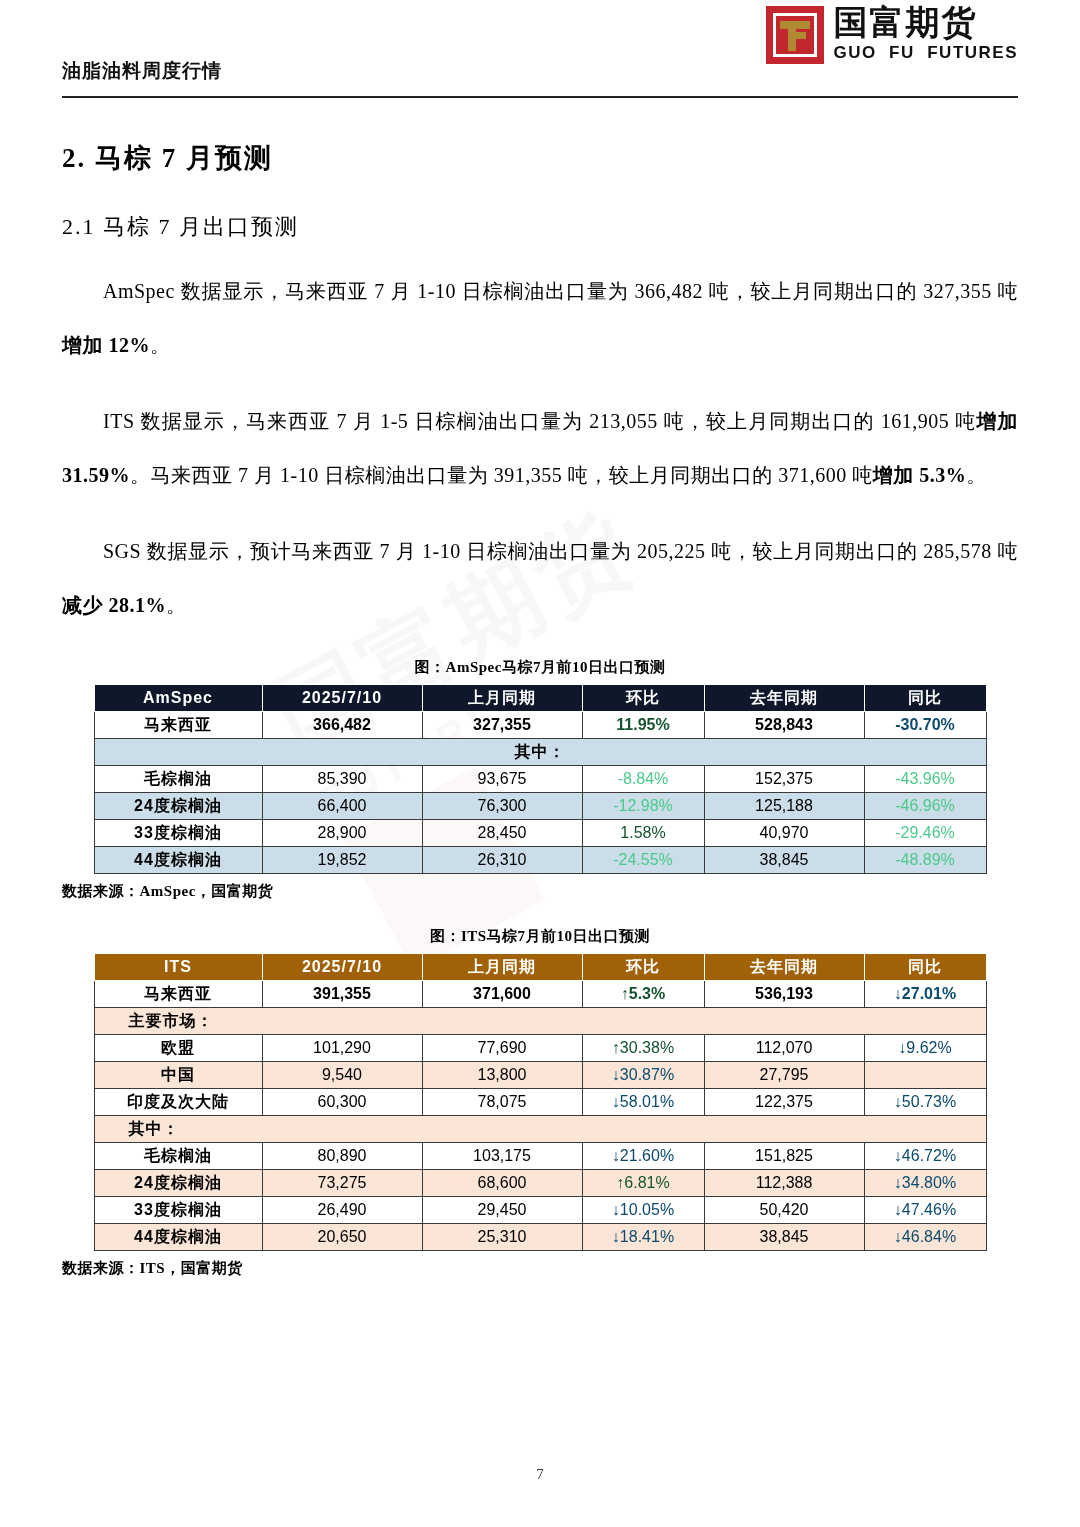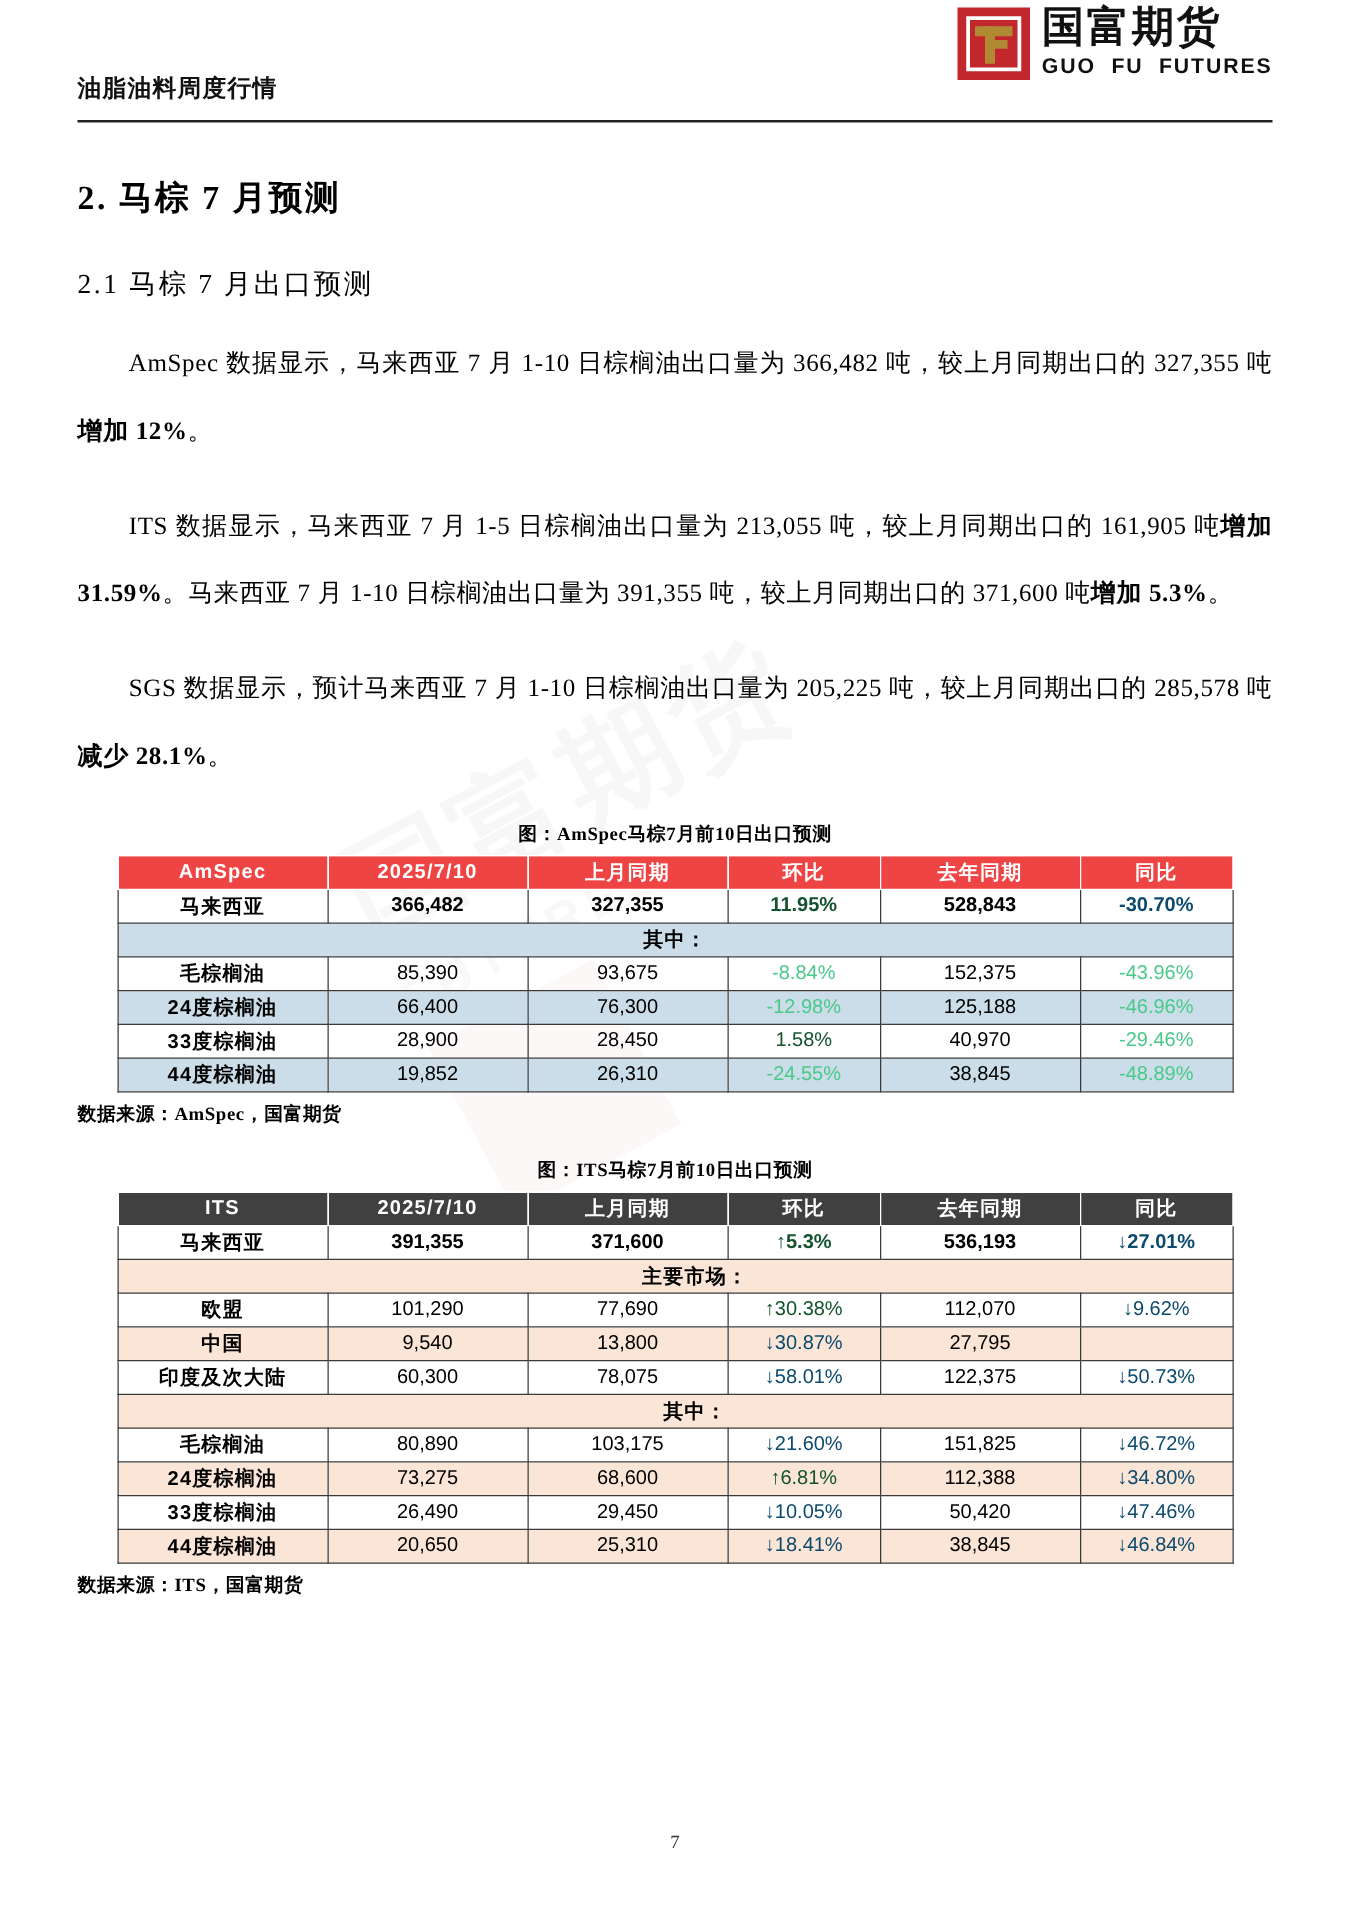--- a/index.html
+++ b/index.html
@@ -187,42 +187,42 @@
     font-weight: 700;
     color: #ffffff;
     font-size: 16px;
     letter-spacing: 1px;
     border-color: #ffffff;
   }
   table.data-table .col-label { width: 168px; }
   table.data-table .col-val   { width: 160px; }
   table.data-table .col-pct   { width: 122px; }
 
-  .t-amspec thead th { background: #ef4444; }
-  .t-its    thead th { background: #404040; }
+  .t-amspec thead th { background: #0f172a; }
+  .t-its    thead th { background: #a16207; }
 
   .row-label {
     font-weight: 700;
     font-size: 17px;
     letter-spacing: 1px;
   }
   .row-main td {
     font-weight: 700;
     font-size: 18px;
   }
   .subhdr-cell {
     font-weight: 700;
     font-size: 16px;
     letter-spacing: 1px;
   }
   .t-amspec .stripe td { background: #CBDDE8; }
   .t-amspec .subhdr  td { background: #CBDDE8; }
   .t-its   .stripe td { background: #FBE5D6; }
   .t-its   .subhdr  td { background: #FBE5D6; }
-  .t-its .subhdr td { text-align: center; padding-left: 34px; }
+  .t-its .subhdr td { text-align: left; padding-left: 34px; }
   .t-amspec .subhdr td { text-align: center; }
 
   .pos { color: #14532d; }
   .neg { color: #0c4a6e; }
   .neg-soft { color: #4BC98A; }
   .num { color: #000000; }
 
   
   .footer-pageno {
     position: absolute;

